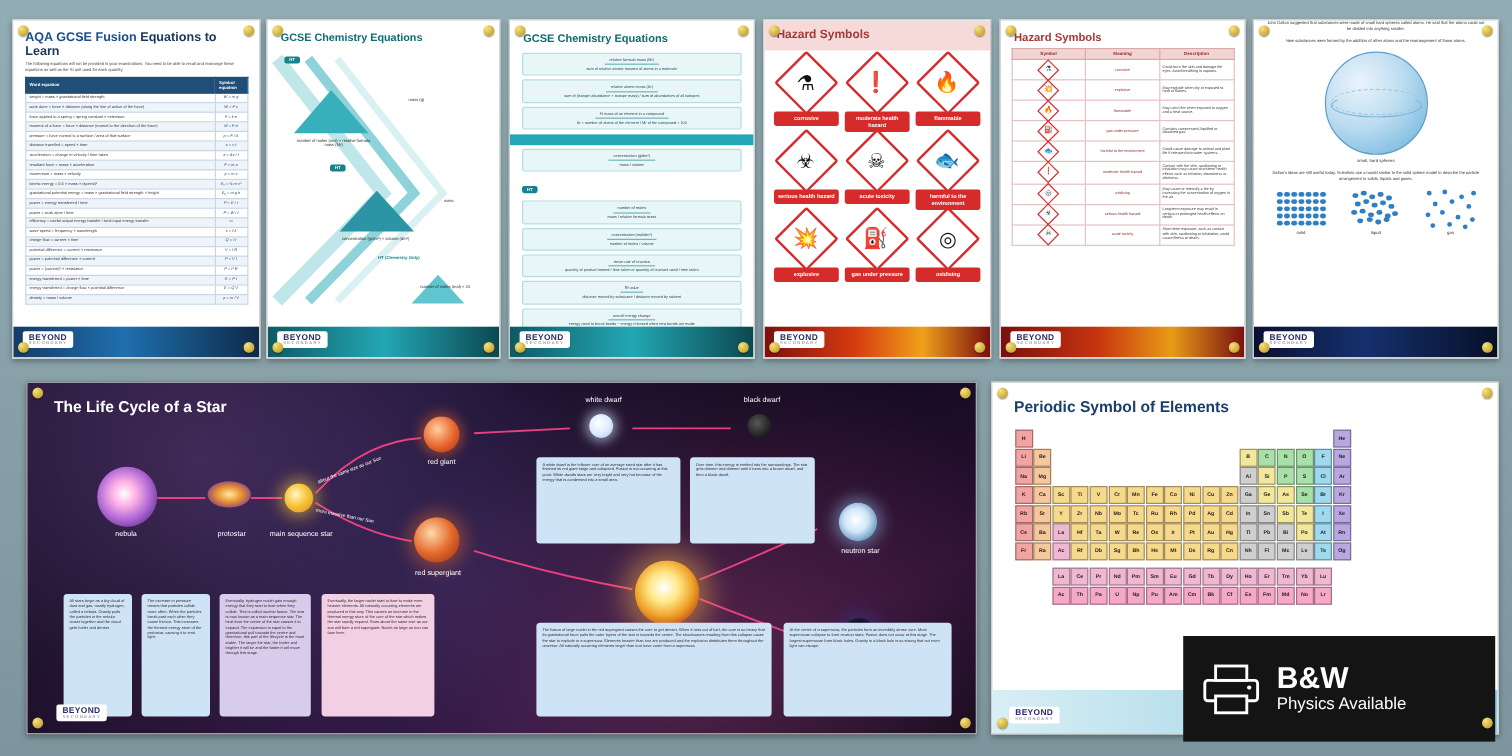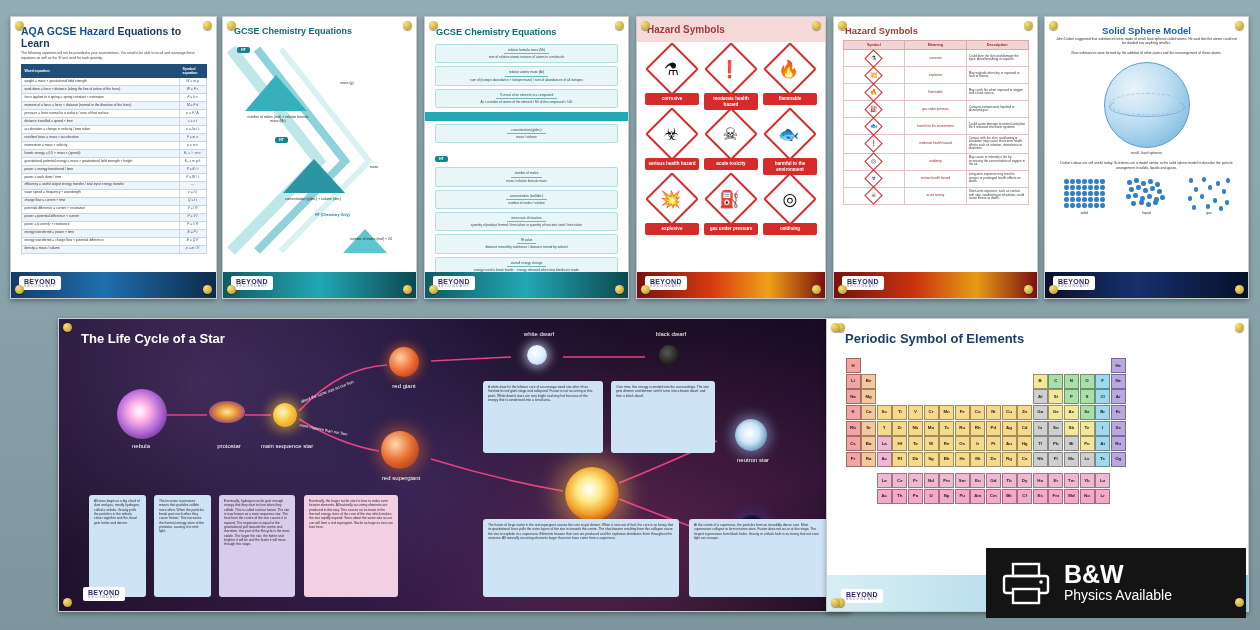--- a/index.html
+++ b/index.html
@@ -183,21 +183,21 @@
     position: absolute; left: 4px; right: 4px; top: 30px; height: 22px;
     border: 1px dashed #9ec8e2; border-radius: 50%;
   }
   .states { display: flex; justify-content: space-around; padding: 4px 8px 0 8px; }
   .state-lbl { font-size: 3.6px; color: #333; text-align: center; margin-top: 2px; }
   .dots { width: 46px; height: 34px; position: relative; }
   .dot { position: absolute; width: 4.4px; height: 4.4px; border-radius: 50%; background: #2f7fc4; }
 
   
   #p7 { left: 22px; top: 318px; width: 792px; height: 294px;
-        background: #0b0614; margin-left: 36px; }
+        background: #0b0614; }
   #p7 .inner { position: absolute; inset: 0;
     background:
       radial-gradient(circle at 18% 22%, rgba(160,110,200,.30), transparent 45%),
       radial-gradient(circle at 72% 78%, rgba(210,90,150,.26), transparent 45%),
       radial-gradient(circle at 45% 55%, rgba(70,60,140,.35), transparent 55%),
       linear-gradient(160deg, #1a0f2b 0%, #130a20 40%, #2a1033 75%, #120a1c 100%);
   }
   #p7 .t { position: absolute; left: 22px; top: 13px; font-size: 13px; color: #fff; }
   .star { position: absolute; border-radius: 50%; }
   .nodelbl { position: absolute; color: #fff; font-size: 6px; text-align: center; }
@@ -225,40 +225,40 @@
   }
   .key {
     position: absolute; right: 92px; bottom: 42px;
     border: .5px solid #888; font-size: 3.3px; color: #333;
     padding: 3px 5px; background: #fff; line-height: 1.3; text-align: center;
   }
 
   
   #bw {
     position: absolute; right: 14px; bottom: 12px;
-    width: 260px; height: 70px; background: #141414;
+    width: 260px; height: 88px; background: #141414;
     display: flex; align-items: center; gap: 12px;
     padding: 0 14px;
   }
   #bw .pr { width: 52px; height: 44px; position: relative; flex: none; }
   #bw .txt1 { color: #fff; font-size: 25px; font-weight: bold; line-height: 1; }
   #bw .txt2 { color: #fff; font-size: 14px; line-height: 1.2; }
 </style>
 </head>
 <body>
 
 <div id="stage">
 
   <div class="poster" id="p1">
     <div class="pin tl"></div>
     <div class="pin tr"></div>
     <div class="pin bl"></div>
     <div class="pin br"></div>
     <div class="ttl t">
-      <span>AQA GCSE Hazard </span><span class="b">Equations to Learn</span>
+      <span>AQA GCSE Fusion </span><span class="b">Equations to Learn</span>
     </div>
     <div class="blurb">The following equations will not be provided in your examinations. You need to be able to recall and rearrange these equations as well as the SI unit used for each quantity.</div>
     <table class="eqtable">
       <thead>
           <tr>
         <th>Word equation</th>
         <th>Symbol equation</th>
       </tr>
         </thead>
       <tbody id="p1rows">
@@ -599,21 +599,20 @@
         <span class="sub">SECONDARY</span>
       </div>
     </div>
   </div>
 
   <div class="poster" id="p6">
     <div class="pin tl"></div>
     <div class="pin tr"></div>
     <div class="pin bl"></div>
     <div class="pin br"></div>
-    <div class="ttl t">Solid Sphere Model</div>
     <div class="p6txt" style="text-align:center;">John Dalton suggested that substances were made of small hard spheres called atoms. He said that the atoms could not be divided into anything smaller.</div>
     <div class="p6txt" style="text-align:center;margin-top:5px;">New substances were formed by the addition of other atoms and the rearrangement of those atoms.</div>
     <div style="margin-top:6px;">
       <div class="sphere">
         <div class="ell2"></div>
         <div class="ell"></div>
       </div>
       <div style="text-align:center;font-size:3.6px;color:#333;margin-top:3px;">small, hard spheres</div>
     </div>
     <div class="p6txt" style="text-align:center;margin-top:6px;">Dalton's ideas are still useful today. Scientists use a model similar to the solid sphere model to describe the particle arrangement in solids, liquids and gases.</div>

